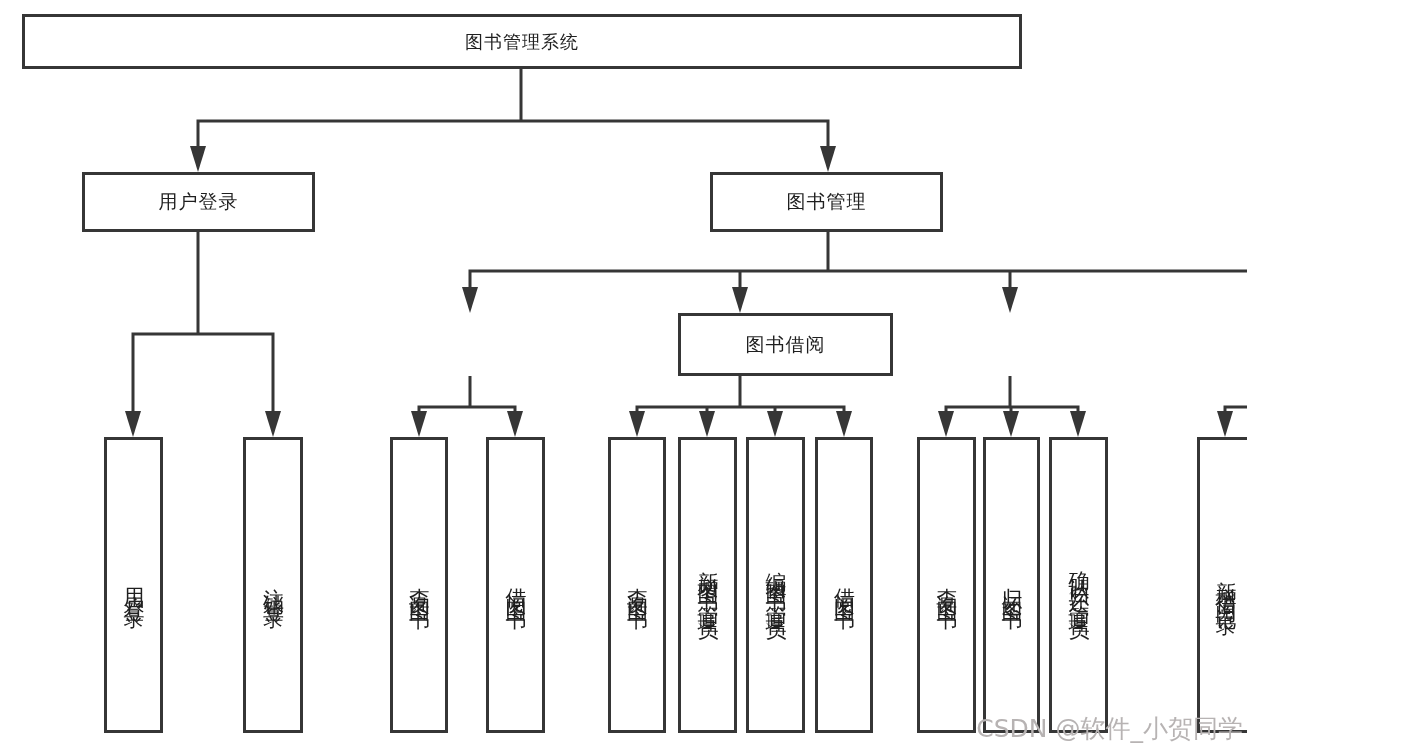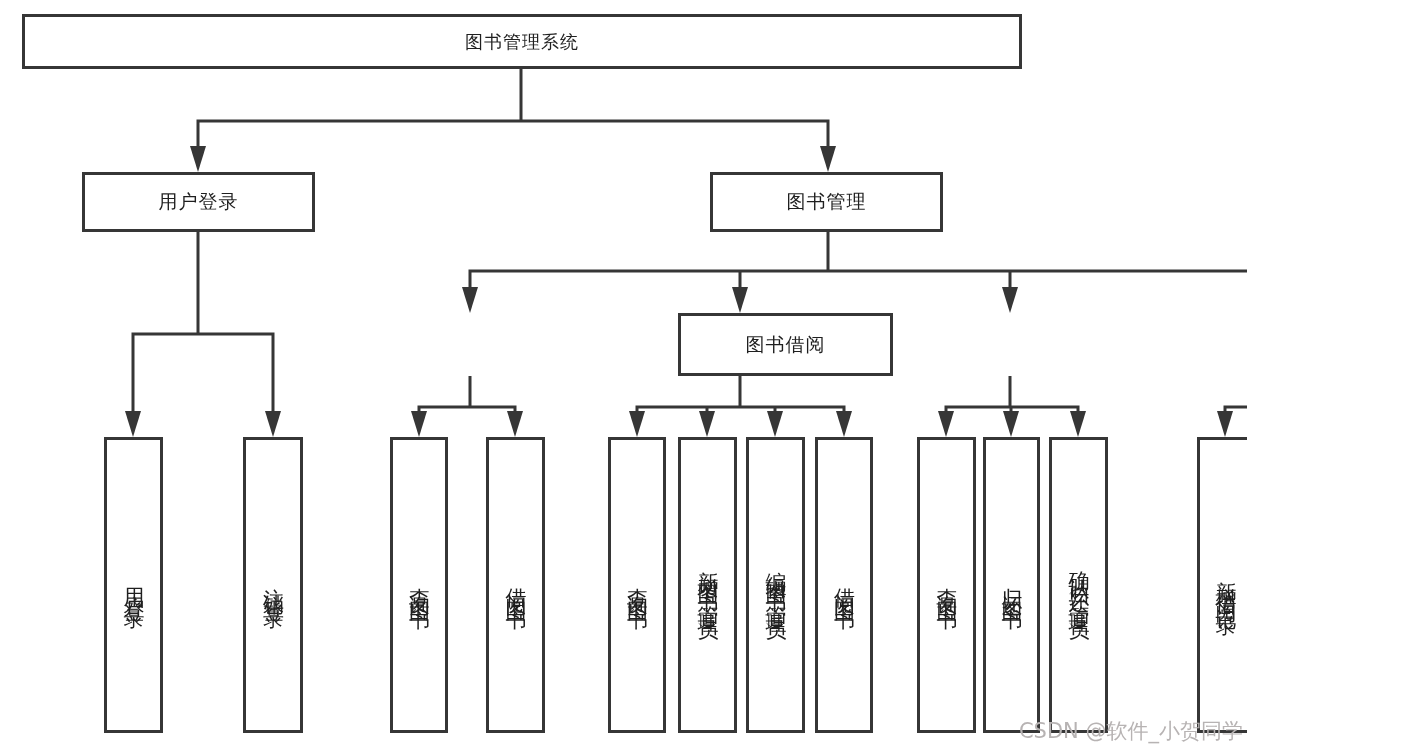--- a/index.html
+++ b/index.html
@@ -51,21 +51,21 @@
     writing-mode: vertical-rl;
     text-orientation: mixed;
     font-size: 21px;
     letter-spacing: 7px;
     line-height: 1;
   }
   .watermark {
     position: absolute;
     right: 4px;
     bottom: 2px;
-    font-size: 21px;
+    font-size: 25px;
     color: var(--watermark);
     z-index: 5;
     white-space: nowrap;
   }
 </style>
 </head>
 <body>
 
 <div class="canvas">
 

